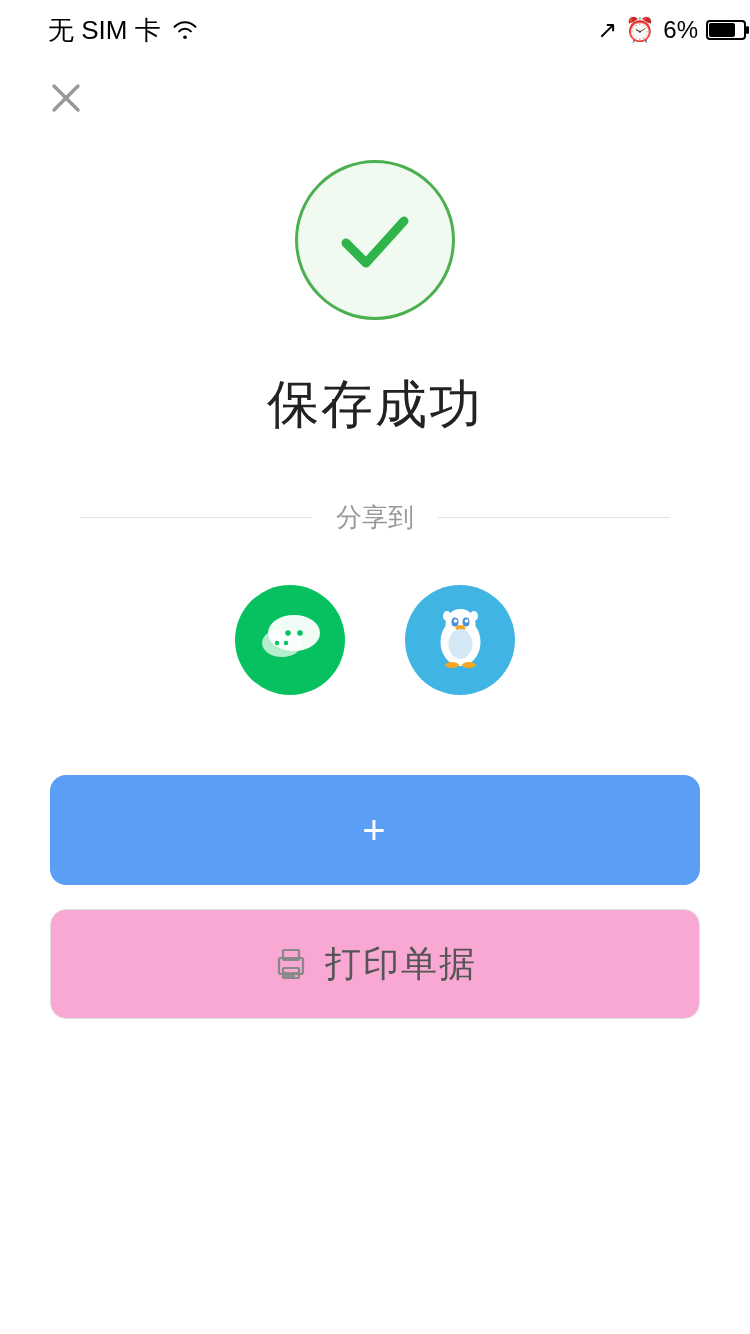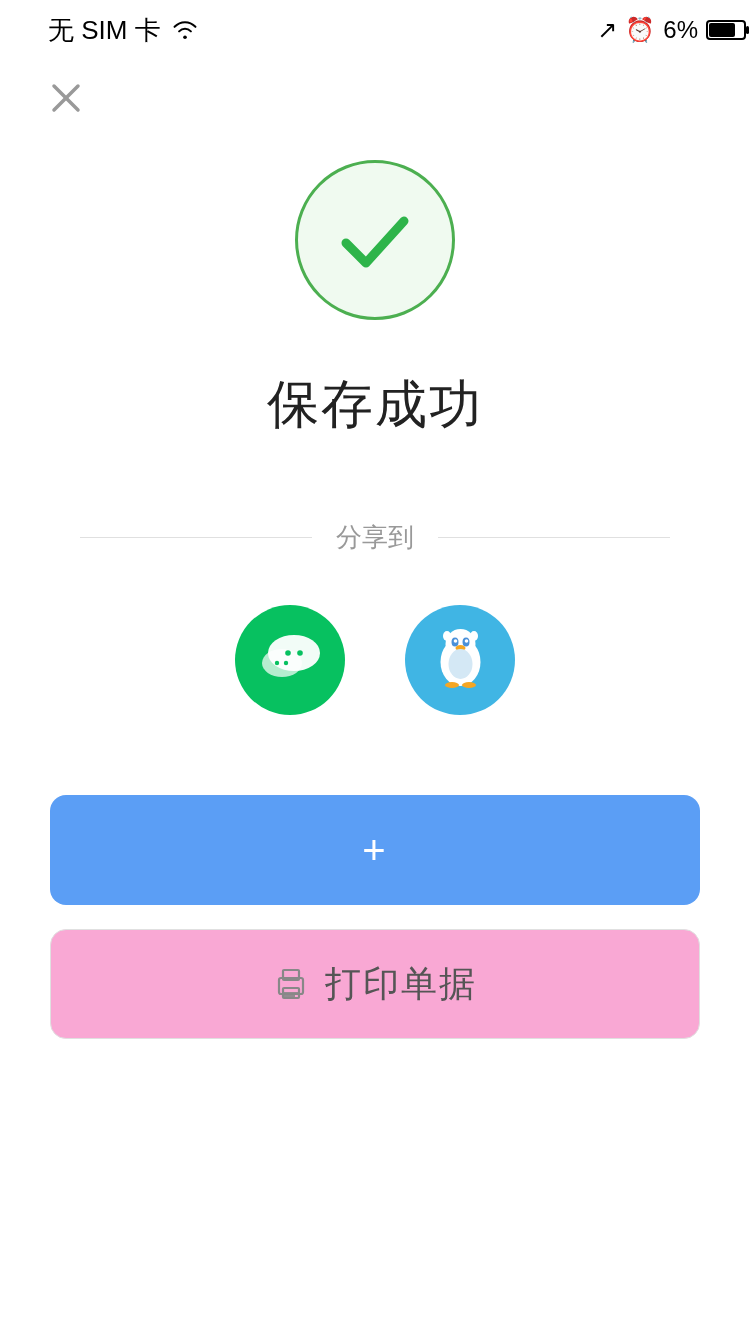--- a/index.html
+++ b/index.html
@@ -89,21 +89,21 @@
     .success-circle svg {
       width: 90px;
       height: 90px;
     }
 
     
     .success-title {
       font-size: 52px;
       font-weight: 500;
       color: #222;
-      margin-bottom: 80px;
+      margin-bottom: 60px;
       letter-spacing: 2px;
       text-align: right;
     }
 
     
     .divider-section {
       width: 100%;
       display: flex;
       align-items: center;
       padding: 0 80px;

